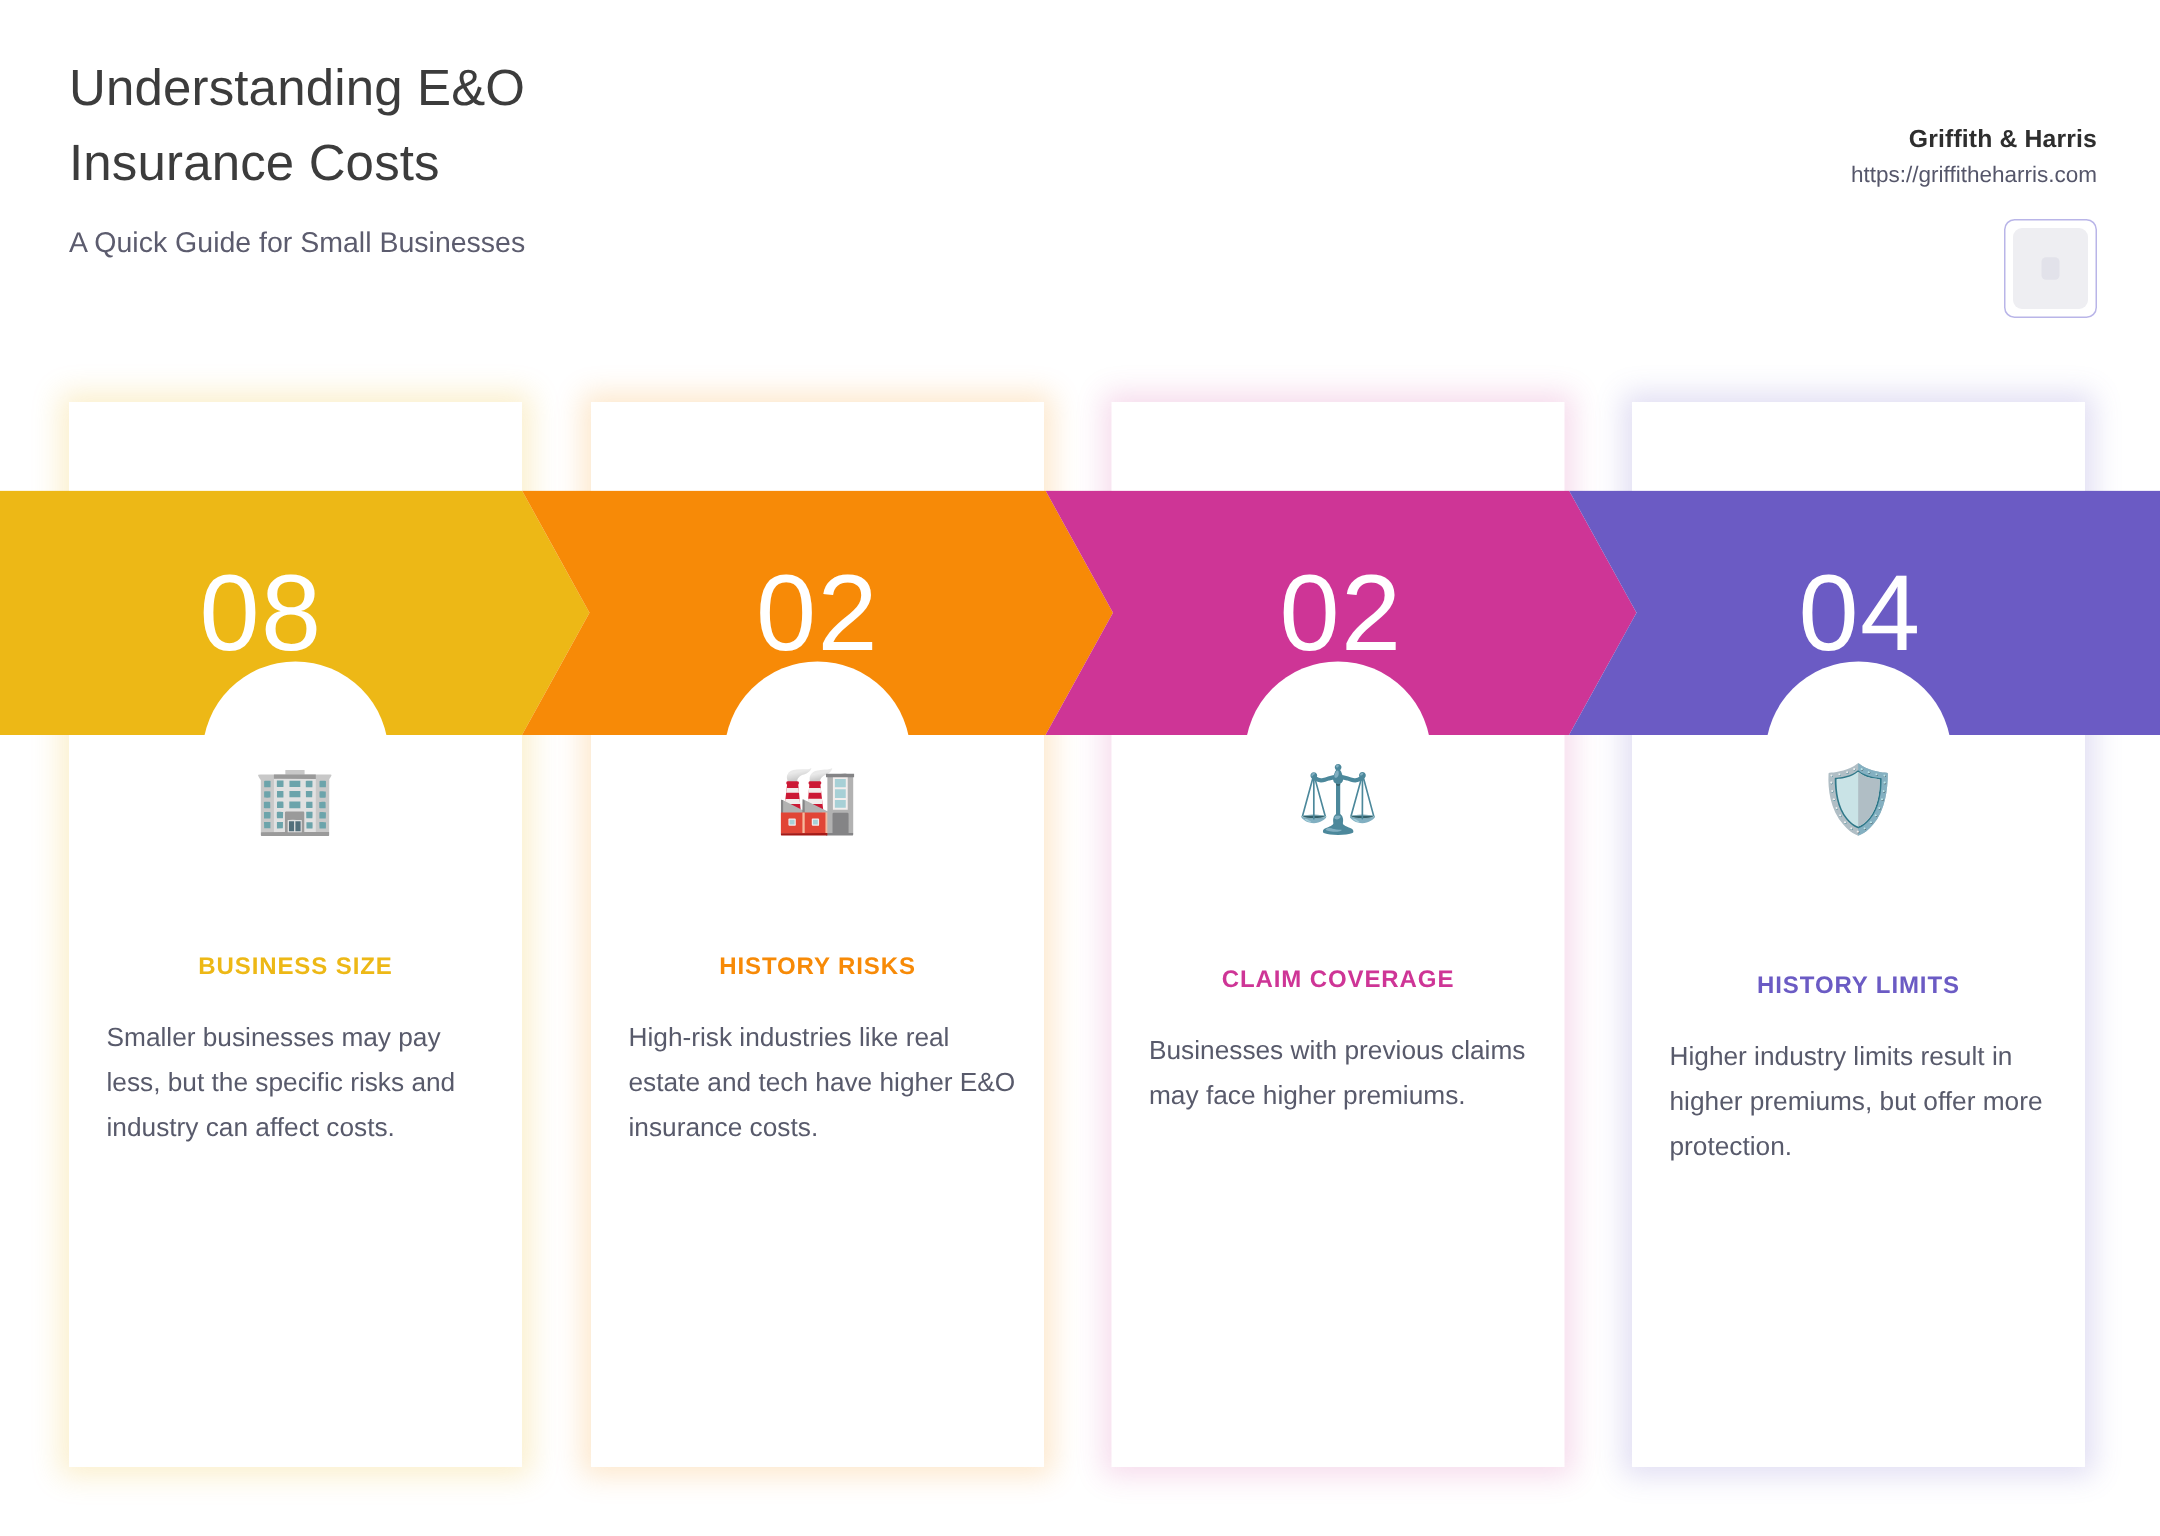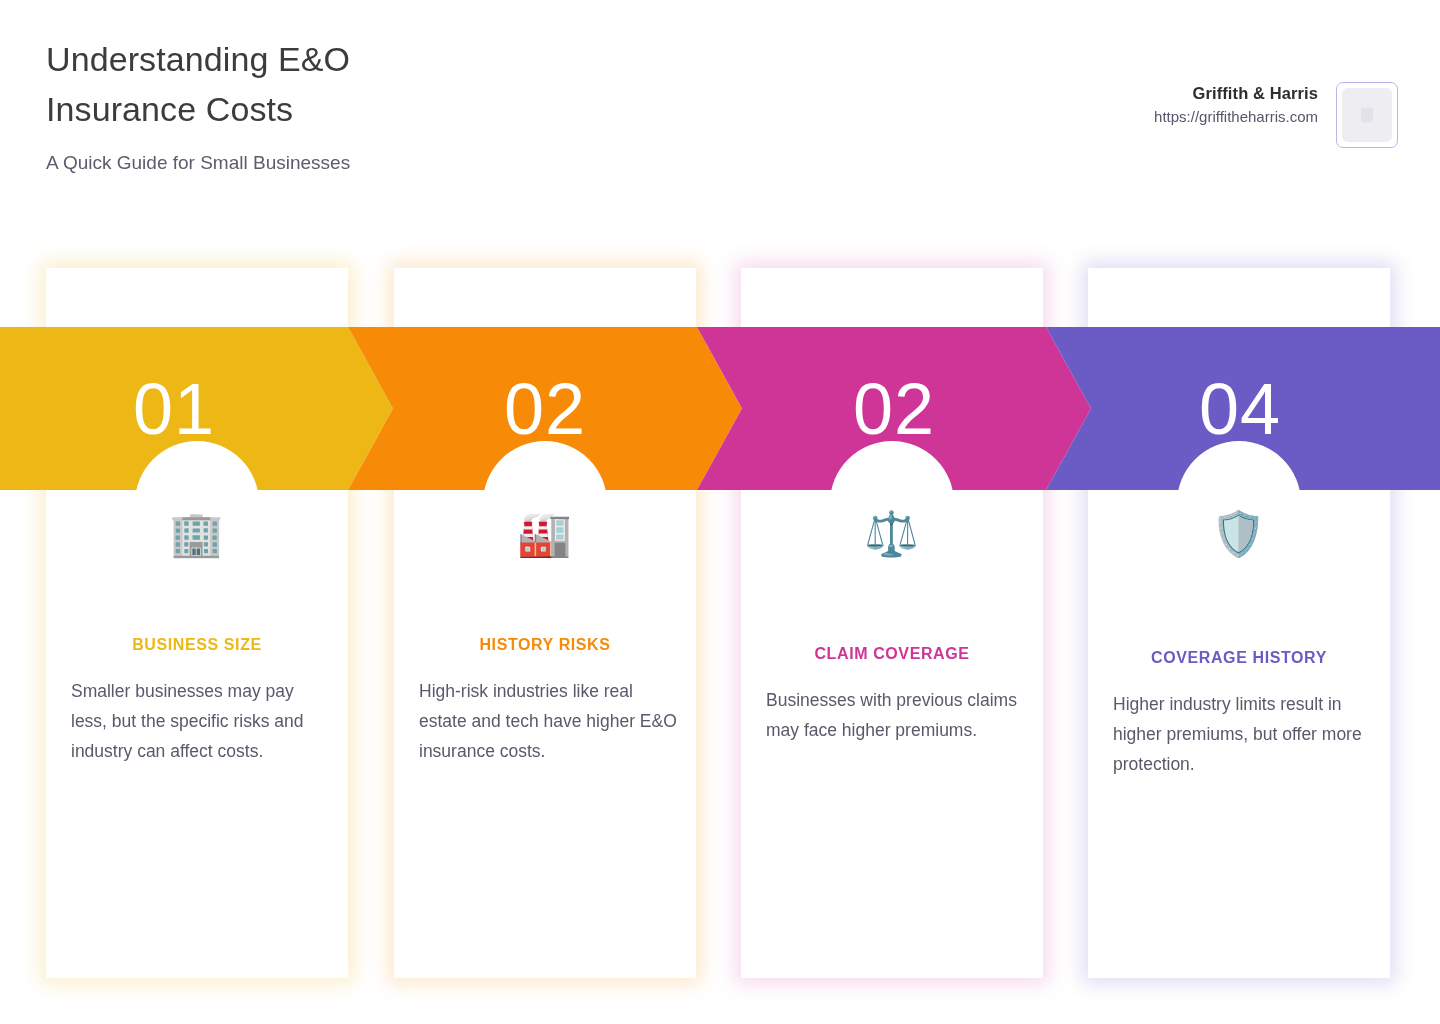--- a/index.html
+++ b/index.html
@@ -44,22 +44,23 @@
     color: #5c5c6e;
     margin: 16px 0 0 0;
     line-height: 26px;
   }
 
   #brand-block {
     position: absolute;
     right: 42px;
     top: 82px;
     display: flex;
-    align-items: flex-start;
+    align-items: flex-end;
     gap: 18px;
+    flex-direction: column;
   }
   #brand-text {
     text-align: right;
     line-height: 1.35;
   }
   #brand-name {
     font-size: 16.5px;
     font-weight: bold;
     color: #2e2e2e;
     letter-spacing: 0.1px;
@@ -250,21 +251,21 @@
 
 </div>
 
 <div class="card c0"></div>
 <div class="card c1"></div>
 <div class="card c2"></div>
 <div class="card c3"></div>
 
 <div id="band">
   <div class="seg s0" style="background: rgb(237, 184, 22);">
-    <div class="num">01</div>
+    <div class="num">08</div>
   </div>
   <div class="seg s1" style="background: rgb(247, 138, 7);">
     <div class="num">02</div>
   </div>
   <div class="seg s2" style="background: rgb(206, 53, 150);">
     <div class="num">02</div>
   </div>
   <div class="seg s3" style="background: rgb(107, 91, 196);">
     <div class="num">04</div>
   </div>
@@ -286,15 +287,15 @@
 </div>
 <div class="card-body b1">
   <p class="card-heading" style="color: rgb(247, 138, 7);">HISTORY RISKS</p>
   <p class="card-desc">High-risk industries like real estate and tech have higher E&amp;O insurance costs.</p>
 </div>
 <div class="card-body b2">
   <p class="card-heading" style="color: rgb(206, 53, 150);">CLAIM COVERAGE</p>
   <p class="card-desc">Businesses with previous claims may face higher premiums.</p>
 </div>
 <div class="card-body b3">
-  <p class="card-heading" style="color: rgb(107, 91, 196);">COVERAGE HISTORY</p>
+  <p class="card-heading" style="color: rgb(107, 91, 196);">HISTORY LIMITS</p>
   <p class="card-desc">Higher industry limits result in higher premiums, but offer more protection.</p>
 </div>
 
 </body></html>

